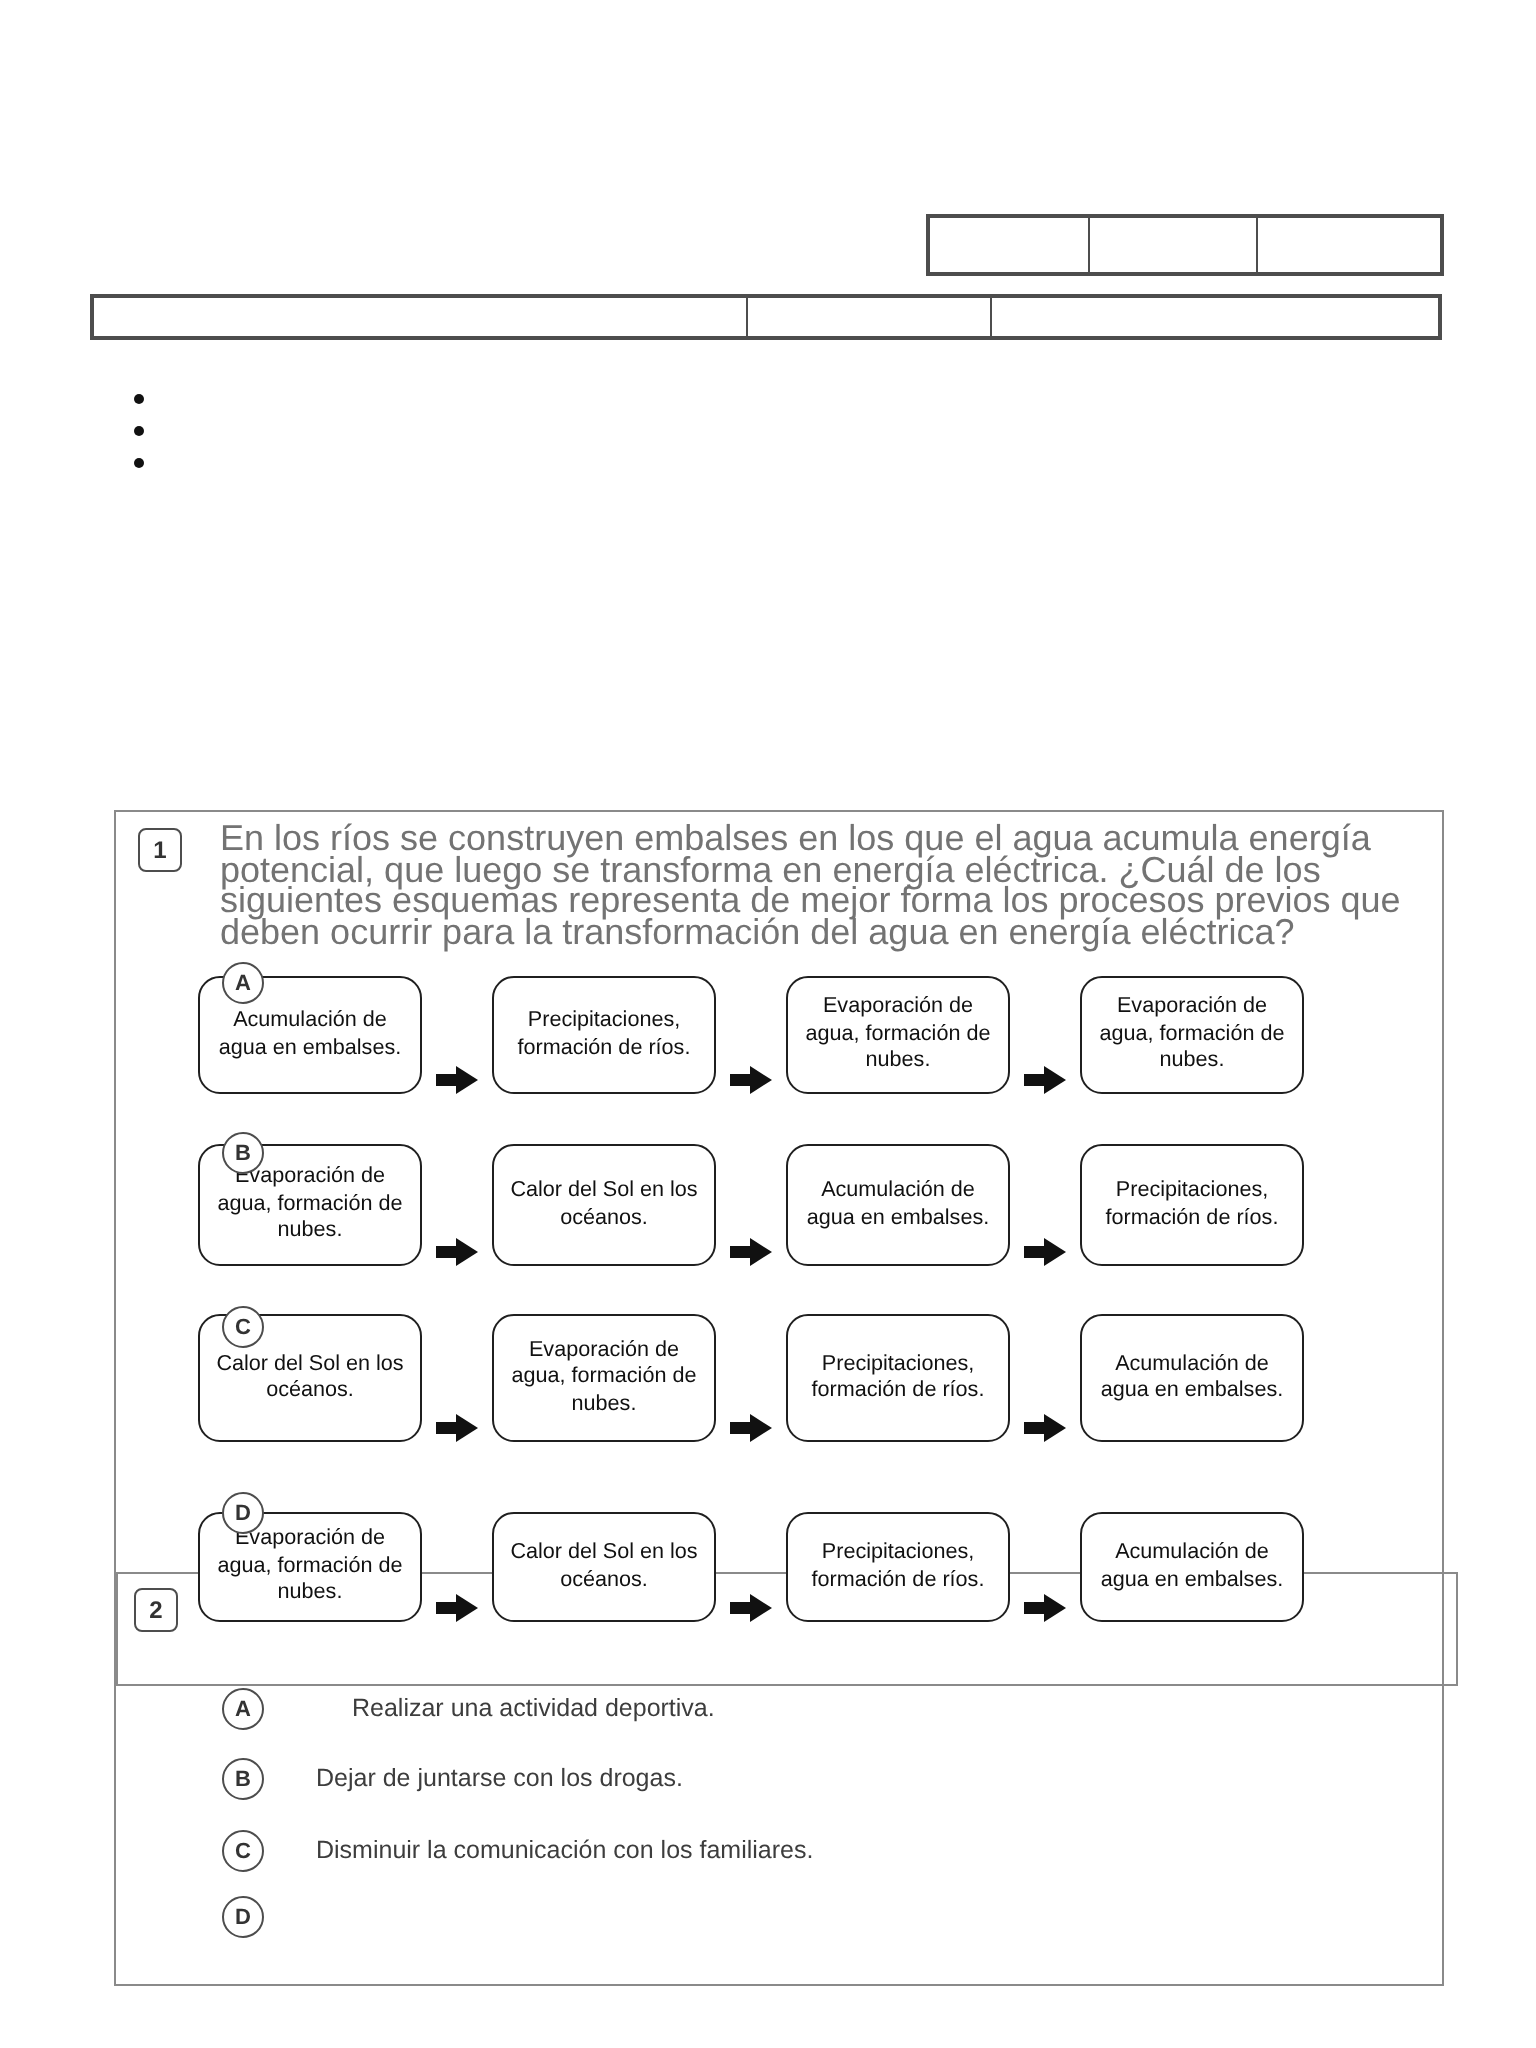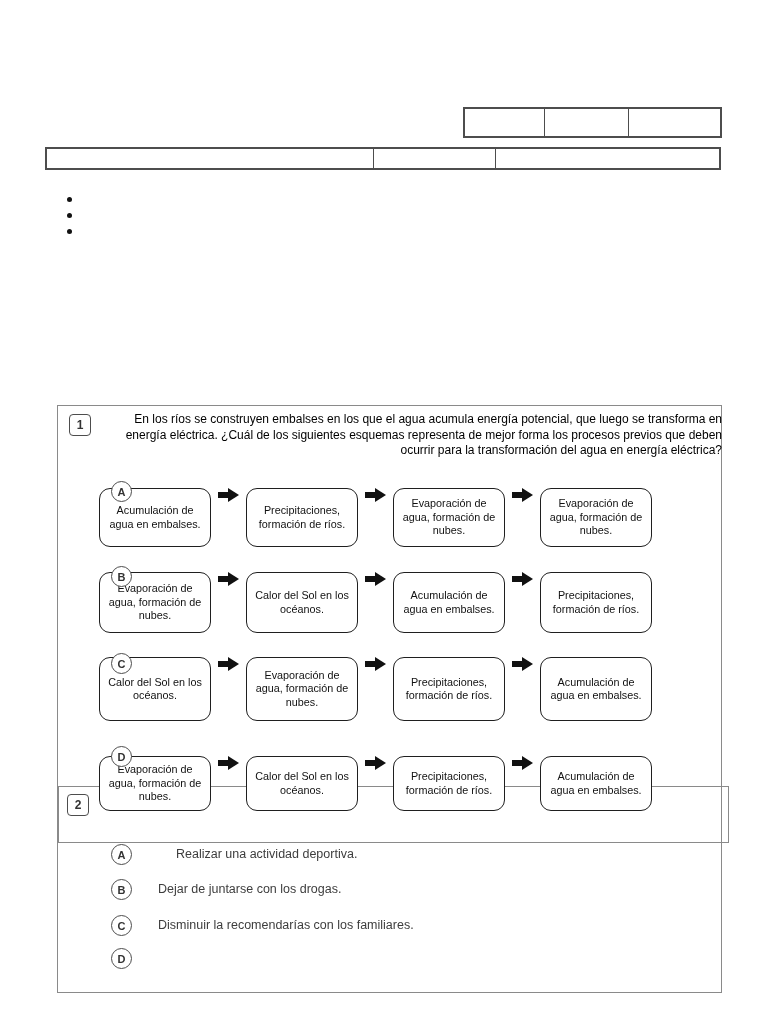--- a/index.html
+++ b/index.html
@@ -18,30 +18,30 @@
   .bullets { position:absolute; left:67px; top:197px; }
   .bullets .dot { width:5px; height:5px; border-radius:50%; background:#111; margin-bottom:11px; }
 
   
   .qbox { position:absolute; left:57px; top:405px; width:665px; height:588px;
           border:1.5px solid #8a8a8a; background:#fff; z-index:1; }
   .numbox { position:absolute; width:22px; height:22px; border:1.8px solid #4d4d4d;
             border-radius:4px; display:flex; align-items:center; justify-content:center;
             font-size:12px; font-weight:bold; color:#333; background:#fff; }
   .q1-num { left:11px; top:8px; }
-  .q1-text { position:absolute; left:52px; top:6px; width:612px; font-size:12px;
-             line-height:15.6px; color:#000000;text-align:right; }
+  .q1-text { position:absolute; left:52px; top:6px; width:612px; font-size:18px;
+             line-height:15.6px; color:#737373; }
 
   
   .opt-circle { position:absolute; width:21px; height:21px; border:1.6px solid #4d4d4d;
                 border-radius:50%; display:flex; align-items:center; justify-content:center;
                 font-size:11px; font-weight:600; color:#333; background:#fff; z-index:4; }
 
   
-  .flow-row { position:absolute; left:99px; display:flex; align-items:flex-start; z-index:3; }
+  .flow-row { position:absolute; left:99px; display:flex; align-items:flex-end; z-index:3; }
   .fbox { width:112px; border:1.9px solid #1f1f1f; border-radius:11px; background:#fff;
           display:flex; align-items:center; justify-content:center; text-align:center;
           font-size:10.8px; line-height:13.4px; color:#111; padding:2px 7px; }
   .row-a .fbox { height:59px; }
   .row-b .fbox { height:61px; }
   .row-c .fbox { height:64px; }
   .row-d .fbox { height:55px; }
   .arrow { position:relative; width:21px; height:14px; margin:0 7px; flex:0 0 auto; }
   .arrow::before { content:''; position:absolute; left:0; top:4px; width:10px; height:6px; background:#111; }
   .arrow::after  { content:''; position:absolute; left:10px; top:0;
@@ -135,17 +135,17 @@
     <div class="numbox q2-num">2</div>
   </div>
 
   <div class="opt-circle" style="left:111px; top:844px;">A</div>
   <div class="q2opt-text" style="top:847px;margin-left:18px;">Realizar una actividad deportiva.</div>
 
   <div class="opt-circle" style="left:111px; top:879px;">B</div>
   <div class="q2opt-text" style="top:882px;">Dejar de juntarse con los drogas.</div>
 
   <div class="opt-circle" style="left:111px; top:915px;">C</div>
-  <div class="q2opt-text" style="top:918px;">Disminuir la recomendarías con los familiares.</div>
+  <div class="q2opt-text" style="top:918px;">Disminuir la comunicación con los familiares.</div>
 
   <div class="opt-circle" style="left:111px; top:948px;">D</div>
 
 </div>
 
 </body></html>

